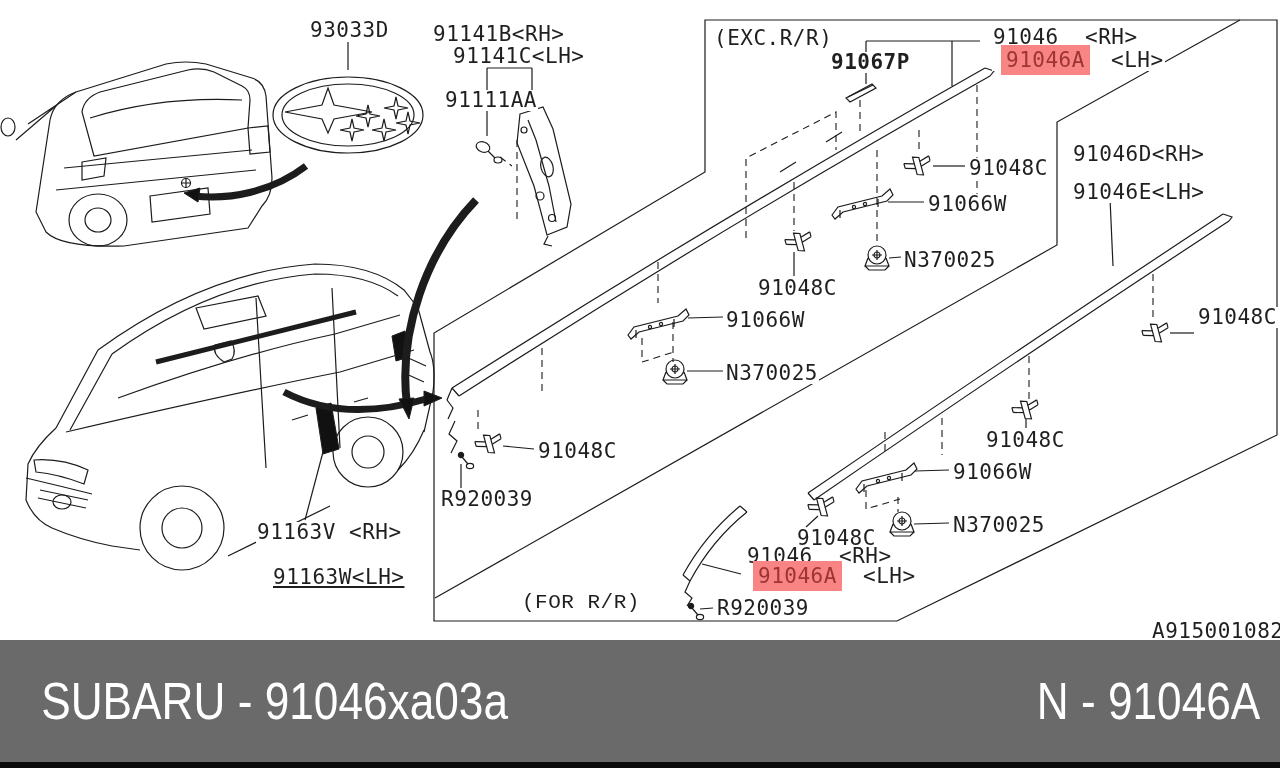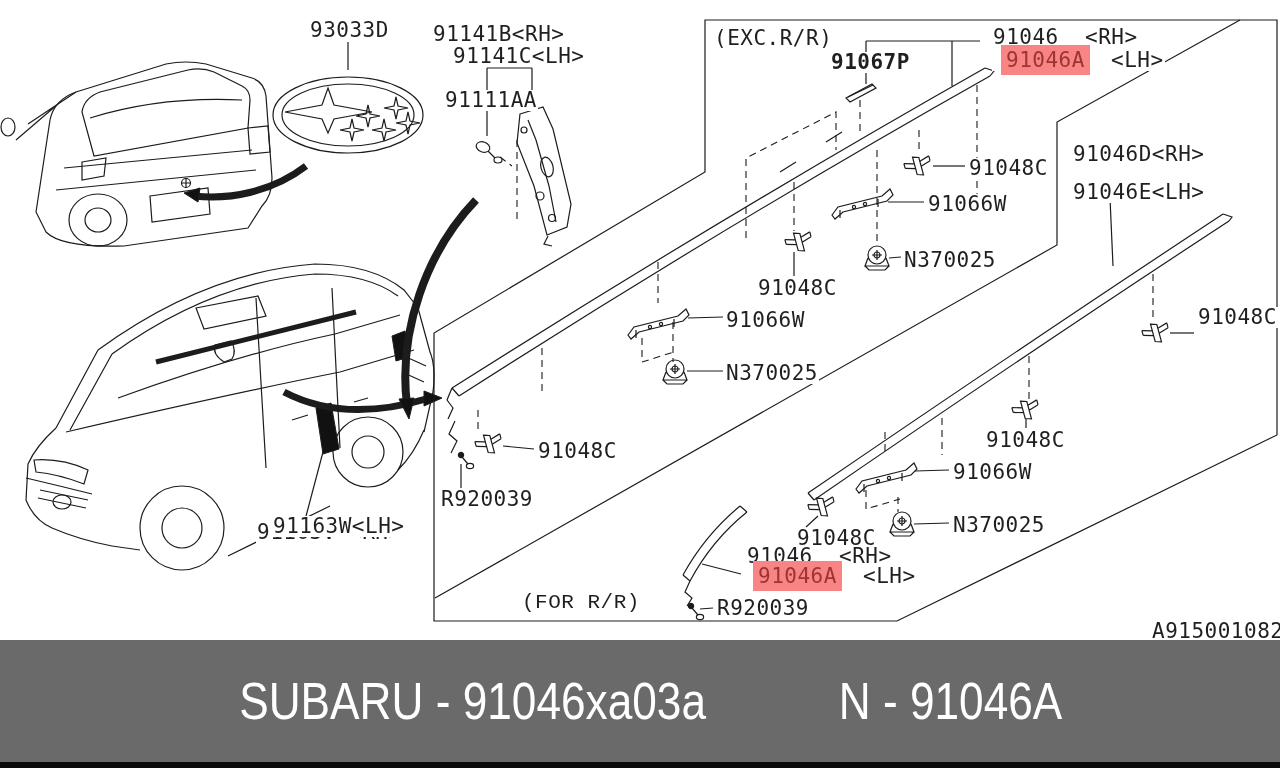--- a/index.html
+++ b/index.html
@@ -5,21 +5,21 @@
   html,body{margin:0;padding:0;background:#e8e8e8;}
   .stage{position:relative;width:1280px;height:768px;background:var(--paper,#fff);overflow:hidden;
          font-family:"DejaVu Sans Mono",monospace;}
   .stage svg{position:absolute;left:0;top:0;}
   .stage svg *{stroke:var(--line,#1c1c1c);}
   #labels{position:absolute;left:0;top:0;width:1280px;height:668px;}
   .lbl{position:absolute;font:21px/21px "DejaVu Sans Mono",monospace;color:var(--label,#1f1f1f);
        white-space:pre;background:#fff;padding:0 1px;letter-spacing:.5px;}
   .lbl .hl{background:var(--hl-bg,#f98484);color:var(--hl-fg,#9c3434);padding:3px 5px;margin:-3px 8px;}
   .banner{position:absolute;left:0;top:640px;width:1280px;height:122px;background:var(--banner-bg,#6a6a6a);
-          display:flex;align-items:center;justify-content:center;gap:72px;}
+          display:flex;align-items:center;justify-content:space-between;gap:72px;}
   .banner span{display:inline-block;font-family:"Liberation Sans",sans-serif;font-size:52px;
                color:var(--banner-fg,#fff);transform:scaleX(0.85);white-space:pre;}
   .strip{position:absolute;left:0;top:762px;width:1280px;height:6px;background:var(--strip,#0a0a0a);}
 </style>
 </head>
 <body>
 
 <div class="stage" style="--hl-bg: #f98484; --hl-fg: #9c3434; --line: #1c1c1c; --label: #1f1f1f; --banner-bg: #6a6a6a; --banner-fg: #ffffff; --strip: #0a0a0a; --paper: #ffffff;">
 
 <svg width="1280" height="640" viewBox="0 0 1280 640" fill="none" stroke-width="1.2">
@@ -240,21 +240,21 @@
       <div class="lbl" style="left: 725px; top: 310px;"><span>91066W</span></div>
       <div class="lbl" style="left: 1197px; top: 307px;"><span>91048C</span></div>
       <div class="lbl" style="left: 725px; top: 363px;"><span>N370025</span></div>
       <div class="lbl" style="left: 985px; top: 430px;"><span>91048C</span></div>
       <div class="lbl" style="left: 952px; top: 462px;"><span>91066W</span></div>
       <div class="lbl" style="left: 537px; top: 441px;"><span>91048C</span></div>
       <div class="lbl" style="left: 440px; top: 489px;"><span>R920039</span></div>
       <div class="lbl" style="left: 952px; top: 515px;"><span>N370025</span></div>
       <div class="lbl" style="left: 796px; top: 528px;"><span>91048C</span></div>
       <div class="lbl" style="left: 256px; top: 522px;"><span>91163V &lt;RH&gt;</span></div>
-      <div class="lbl" style="left: 272px; top: 516px;"><span>91163W&lt;LH&gt;</span></div>
+      <div class="lbl" style="left: 272px; top: 567px; text-decoration: underline;"><span>91163W&lt;LH&gt;</span></div>
       <div class="lbl" style="left: 746px; top: 546px;"><span>91046  &lt;RH&gt;</span></div>
       <div class="lbl" style="left: 744px; top: 566px;"><span class="hl">91046A</span><span> &lt;LH&gt;</span></div>
       <div class="lbl" style="left: 716px; top: 598px;"><span>R920039</span></div>
       <div class="lbl" style="left: 521px; top: 592px; font-family: Liberation Mono, monospace;"><span>(FOR R/R)</span></div>
       <div class="lbl" style="left: 1151px; top: 621px;"><span>A915001082</span></div>
     </div>
 
 <div class="banner">
   <span>SUBARU - 91046xa03a</span>
   <span>N - 91046A</span>

